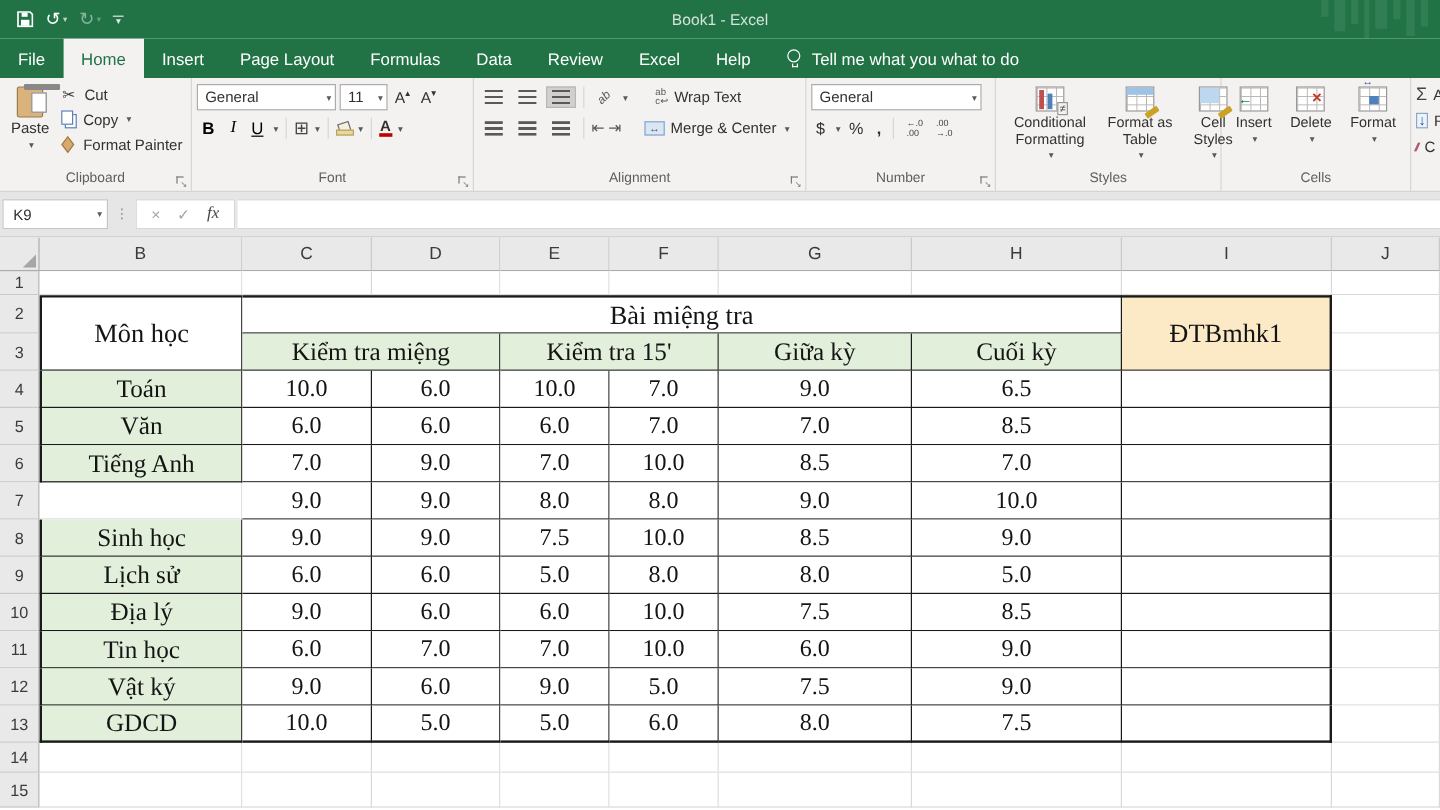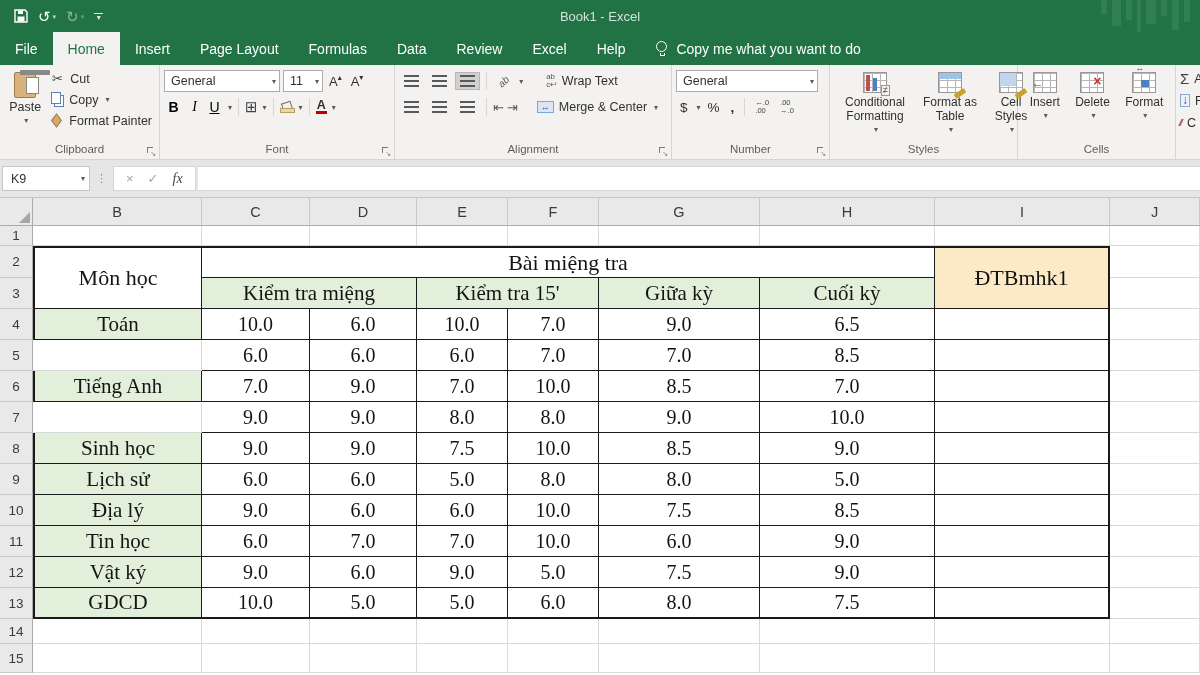--- a/index.html
+++ b/index.html
@@ -184,21 +184,21 @@
     <div class="tab">Formulas</div>
     <div class="tab">Data</div>
     <div class="tab">Review</div>
     <div class="tab">Excel</div>
     <div class="tab">Help</div>
     <div class="tellme">
       <span class="bulb">
           <span class="g"></span>
           <span class="b"></span>
         </span>
-      <span>Copy me what you want to do</span>
+      <span>Tell me what you what to do</span>
     </div>
   </div>
 
   <div class="ribbon">
 
     <div class="grp" style="width:160px">
       <div class="grp-body">
         <div class="paste-btn">
           <span class="clip-ic">
               <span class="board"></span>
@@ -595,20 +595,21 @@
       <div class="tc serif green" style="grid-area: 4 / 8 / span 1 / span 1;">Cuối kỳ</div>
       <div class="tc serif green" style="grid-area: 4 / 7 / span 1 / span 1;">Giữa kỳ</div>
       <div class="tc serif green bl" style="grid-area: 5 / 2 / span 1 / span 1;">Toán</div>
       <div class="tc num" style="grid-area: 5 / 3 / span 1 / span 1;">10.0</div>
       <div class="tc num" style="grid-area: 5 / 4 / span 1 / span 1;">6.0</div>
       <div class="tc num" style="grid-area: 5 / 5 / span 1 / span 1;">10.0</div>
       <div class="tc num" style="grid-area: 5 / 6 / span 1 / span 1;">7.0</div>
       <div class="tc num" style="grid-area: 5 / 7 / span 1 / span 1;">9.0</div>
       <div class="tc num" style="grid-area: 5 / 8 / span 1 / span 1;">6.5</div>
       <div class="tc br2" style="grid-area: 5 / 9 / span 1 / span 1;"></div>
+      <div class="tc serif green bl" style="grid-area: 6 / 2 / span 1 / span 1;">Văn</div>
       <div class="tc num" style="grid-area: 6 / 3 / span 1 / span 1;">6.0</div>
       <div class="tc num" style="grid-area: 6 / 4 / span 1 / span 1;">6.0</div>
       <div class="tc num" style="grid-area: 6 / 5 / span 1 / span 1;">6.0</div>
       <div class="tc num" style="grid-area: 6 / 6 / span 1 / span 1;">7.0</div>
       <div class="tc num" style="grid-area: 6 / 7 / span 1 / span 1;">7.0</div>
       <div class="tc num" style="grid-area: 6 / 8 / span 1 / span 1;">8.5</div>
       <div class="tc br2" style="grid-area: 6 / 9 / span 1 / span 1;"></div>
       <div class="tc serif green bl" style="grid-area: 7 / 2 / span 1 / span 1;">Tiếng Anh</div>
       <div class="tc num" style="grid-area: 7 / 3 / span 1 / span 1;">7.0</div>
       <div class="tc num" style="grid-area: 7 / 4 / span 1 / span 1;">9.0</div>

